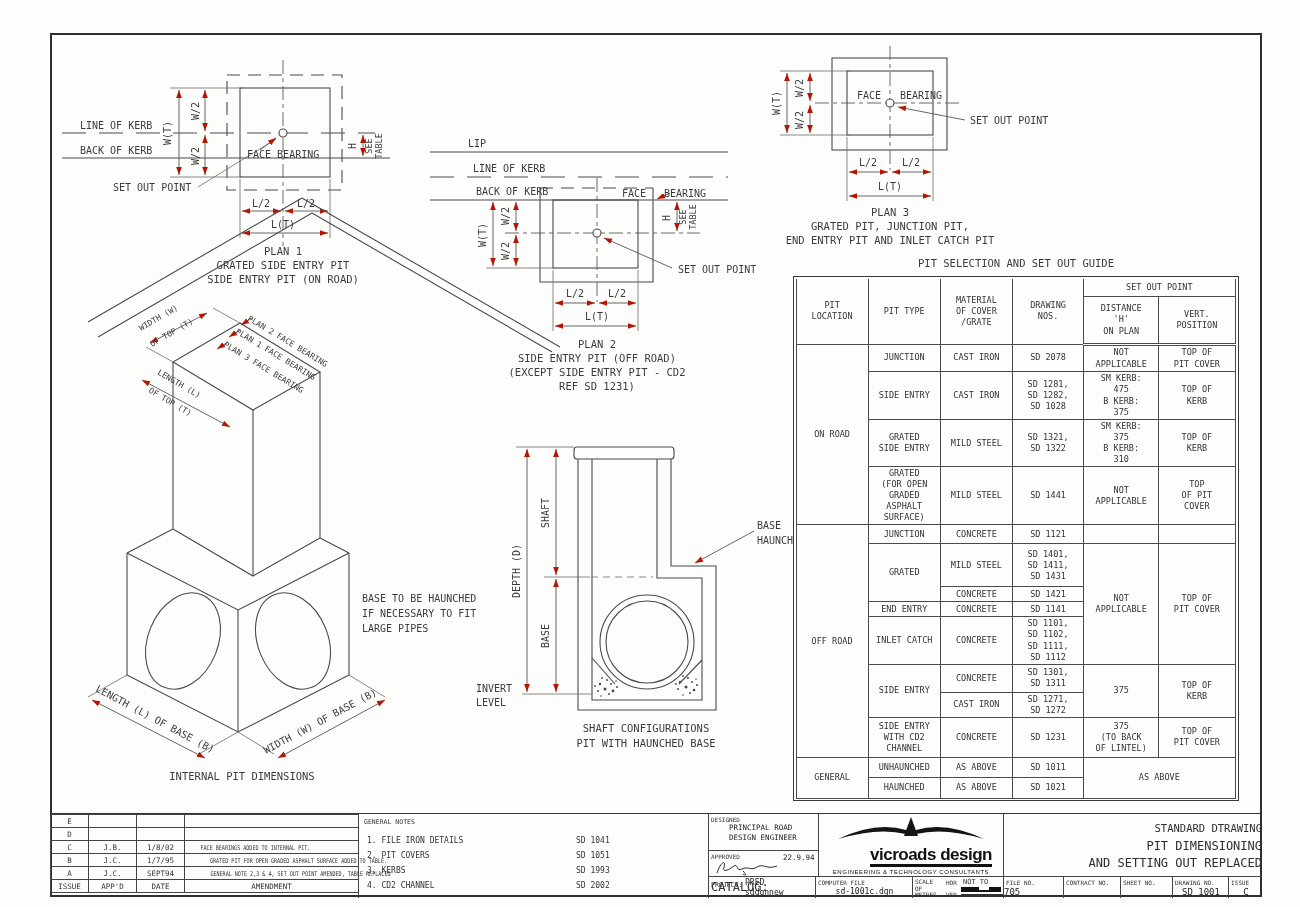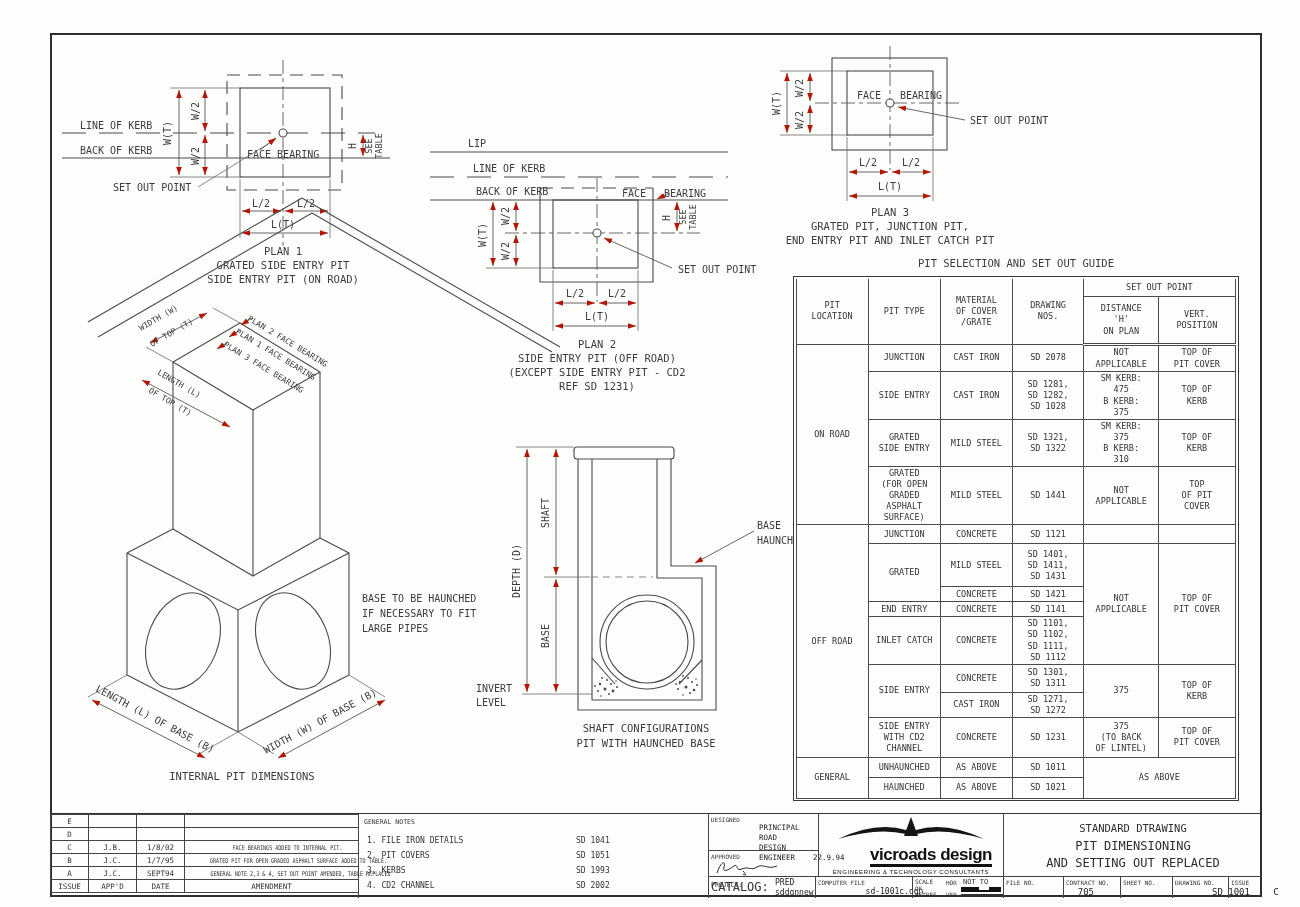--- a/index.html
+++ b/index.html
@@ -26,30 +26,30 @@
   #pit-table thead th { border-bottom:1px solid #4a4a4a; }
   #pit-table thead tr.h1 th { border-top:none; }
   #pit-table .dbl { border-bottom:3px double #4a4a4a; }
 
   
   #titleblock { position:absolute; left:50px; top:813px; width:1212px; height:84px; border-top:1.5px solid #333; color:#333; }
   .abs { position:absolute; }
   .bl { border-left:1px solid #444; }
   .bt { border-top:1px solid #444; }
   .lab { font-size:6px; color:#333; }
-  .val { font-size:8.5px; color:#222;margin-left:30px; }
+  .val { font-size:8.5px; color:#222; }
   table.rev { border-collapse:collapse; table-layout:fixed; width:308px; }
   table.rev td { border:1px solid #444; height:13px; font-size:7.5px; text-align:center; color:#333; overflow:visible; }
-  table.rev td.amend { text-align:right; }
+  table.rev td.amend { text-align:left; }
   table.rev td.amend span { display:inline-block; white-space:nowrap; font-size:6.5px; transform:scaleX(0.78); transform-origin:center; }
   .note-item { position:absolute; font-size:8px; white-space:nowrap; }
   .pre { white-space:pre-line; }
   #wordmark { font-family:"Liberation Sans", sans-serif; font-weight:900; font-size:17px; letter-spacing:-0.5px; color:#111; border-bottom:3px solid #111; line-height:1; padding-bottom:1px;margin-left:40px; }
   #tagline { font-family:"Liberation Sans", sans-serif; font-size:6px; letter-spacing:0.55px; color:#111; margin-top:2px; }
-  #drawing-title-box div { font-family:"DejaVu Sans Mono", monospace; color:#2e2e2e; text-align:center; }
+  #drawing-title-box div { font-family:"DejaVu Sans Mono", monospace; color:#2e2e2e; text-align:right; }
   .scalebar { position:absolute; width:40px; height:5px; background:#111; }
   .scalebar span { position:absolute; left:18px; top:0; width:10px; height:2.5px; background:#fff; }
 </style>
 </head>
 <body>
 
 <div id="sheet">
   <div id="frame"></div>
 
   <svg width="1300" height="907" viewBox="0 0 1300 907" style="position:absolute;left:0;top:0">
@@ -556,21 +556,21 @@
     </div>
 
     <div class="abs bl" id="drawing-title-box" style="left:953px;top:0;width:259px;height:62px">
       <div style="margin-top:8px;font-size:10.5px">STANDARD DTRAWING</div>
       <div style="margin-top:5px;font-size:12px">PIT DIMENSIONING</div>
       <div style="margin-top:3px;font-size:12px">AND SETTING OUT REPLACED</div>
     </div>
 
     <div class="abs bl bt" style="left:953px;top:62px;width:60px;height:22px">
       <div class="abs lab" style="left:2px;top:2px">FILE NO.</div>
-      <div class="abs val" style="left:0;top:10px;width:60px;text-align:right;font-size:9px">705</div>
+      <div class="abs val" style="left:0;top:10px;width:60px;text-align:left;font-size:9px">705</div>
     </div>
     <div class="abs bl bt" style="left:1013px;top:62px;width:57px;height:22px">
       <div class="abs lab" style="left:2px;top:2px">CONTRACT NO.</div>
       <div class="abs val" style="left:0;top:10px;width:57px;text-align:center;font-size:9px"></div>
     </div>
     <div class="abs bl bt" style="left:1070px;top:62px;width:52px;height:22px">
       <div class="abs lab" style="left:2px;top:2px">SHEET NO.</div>
       <div class="abs val" style="left:0;top:10px;width:52px;text-align:center;font-size:9px"></div>
     </div>
     <div class="abs bl bt" style="left:1122px;top:62px;width:56px;height:22px">

